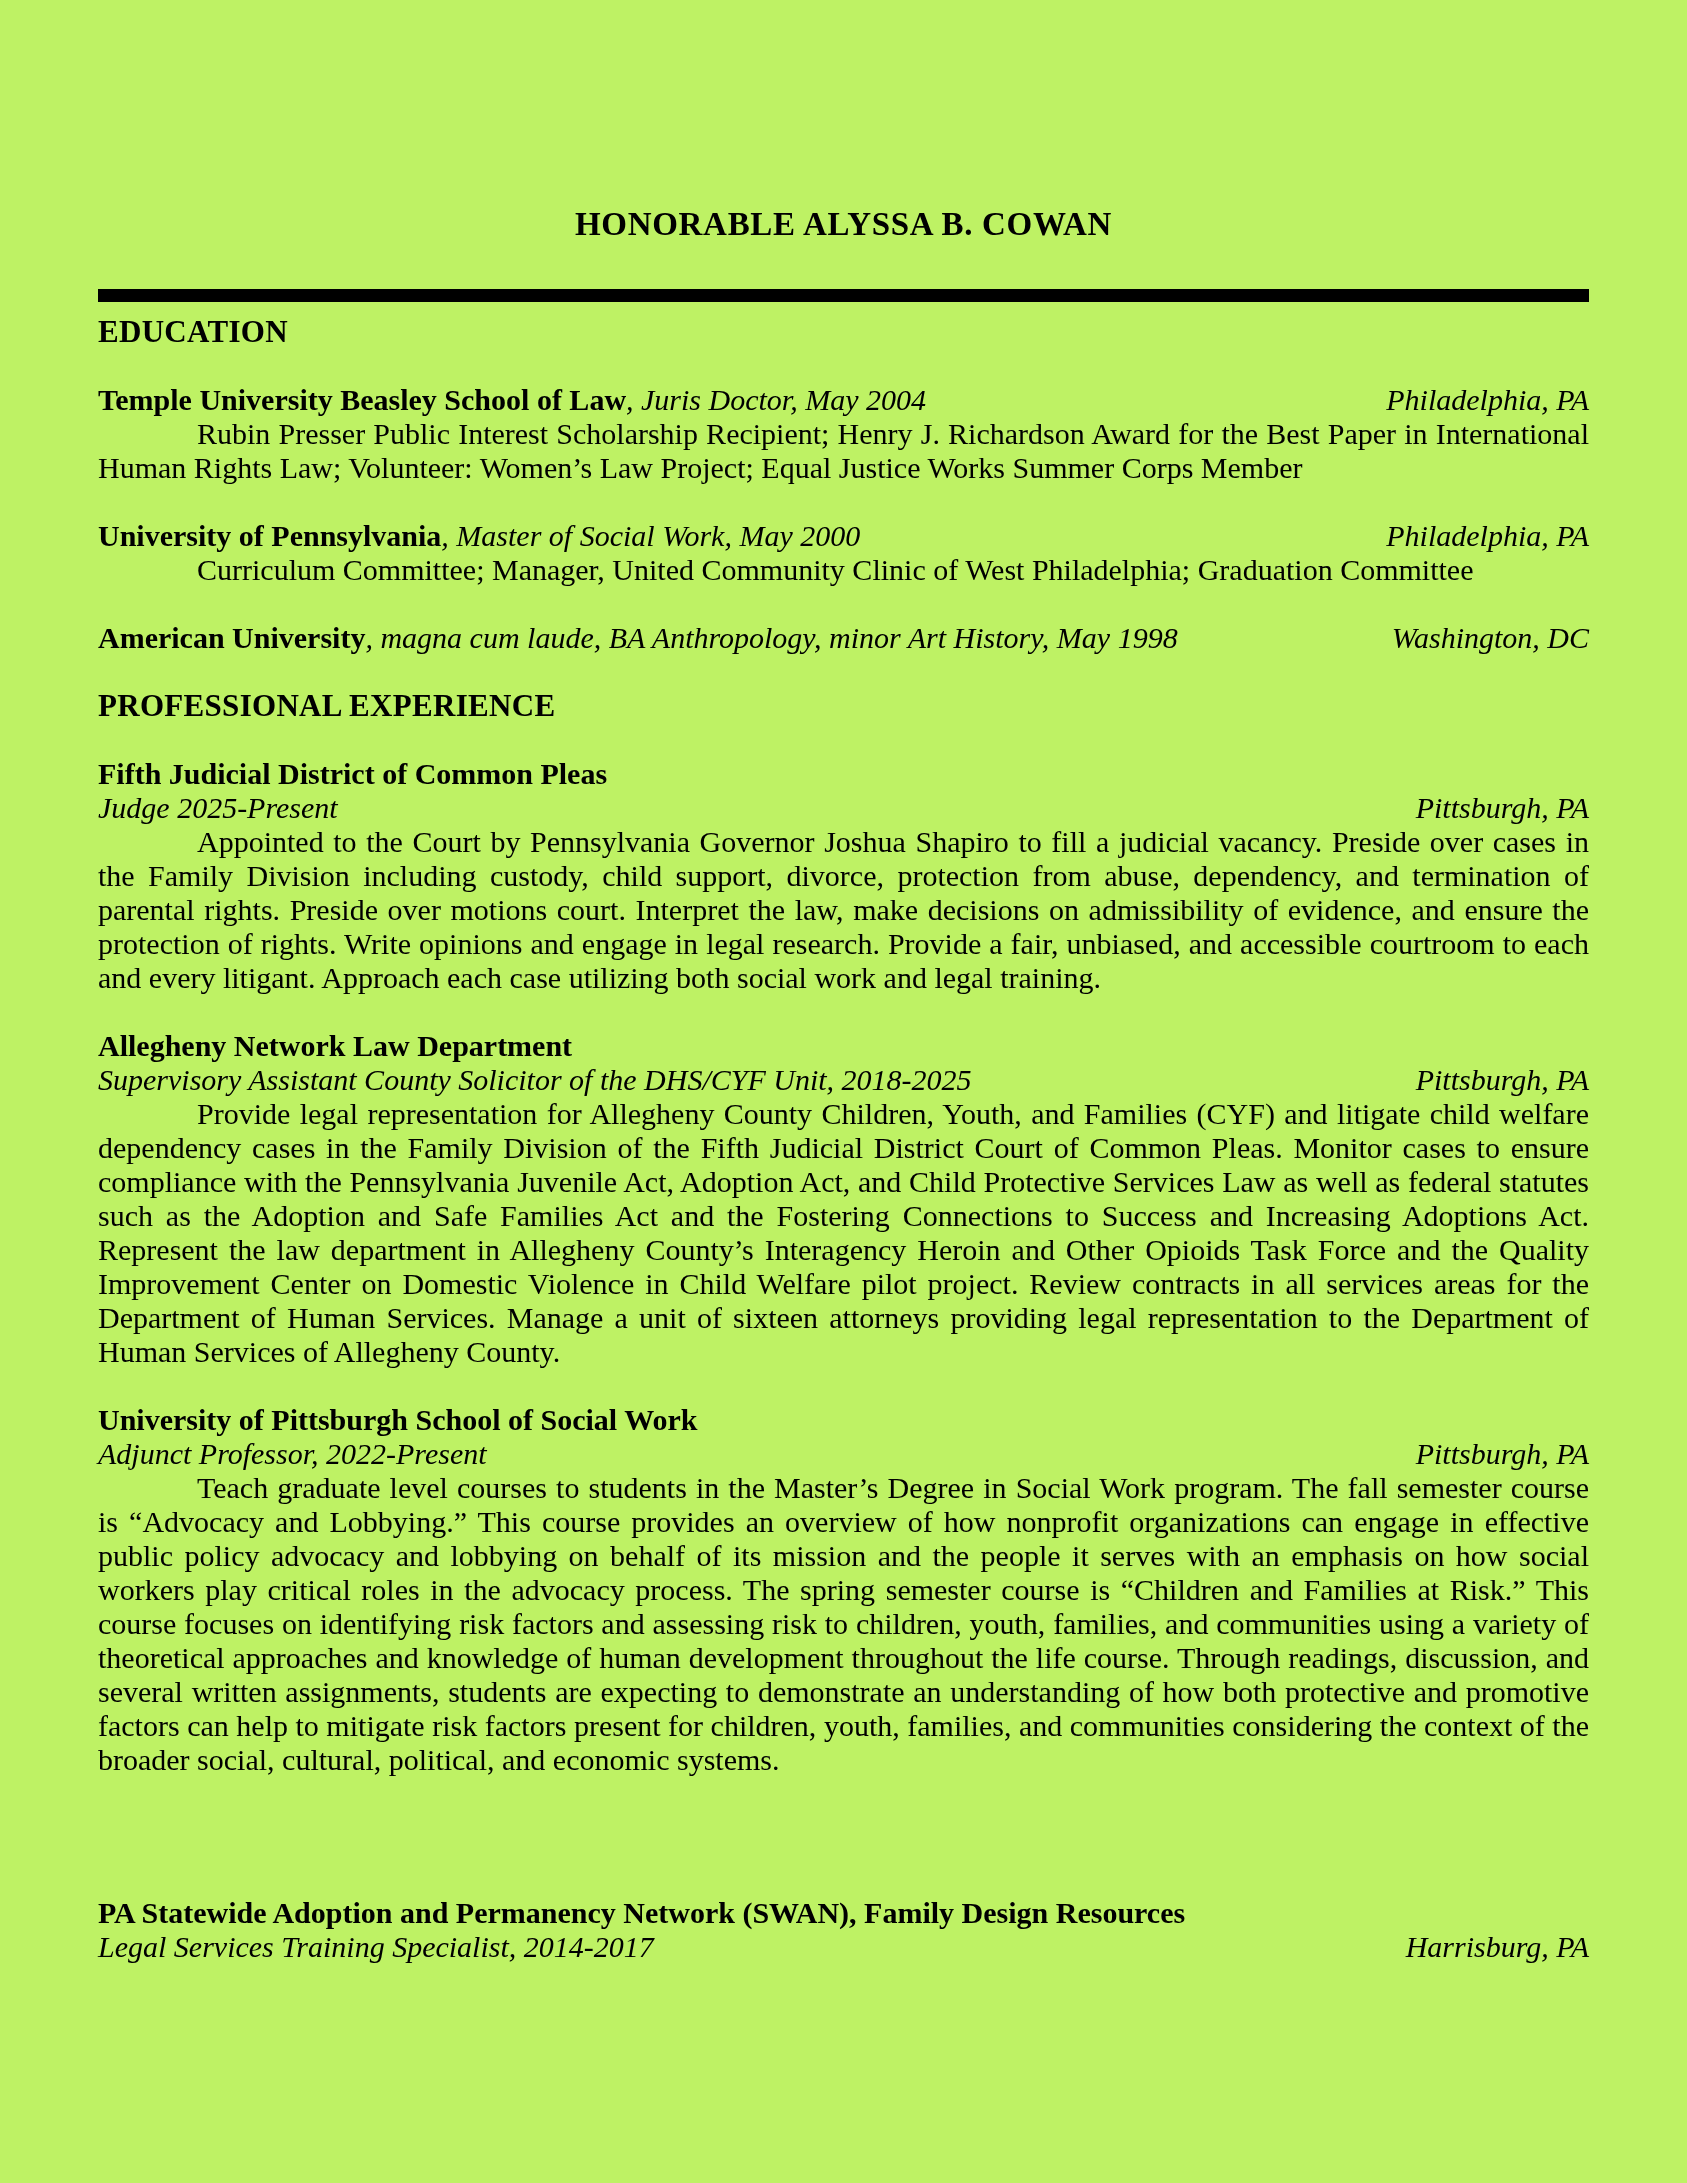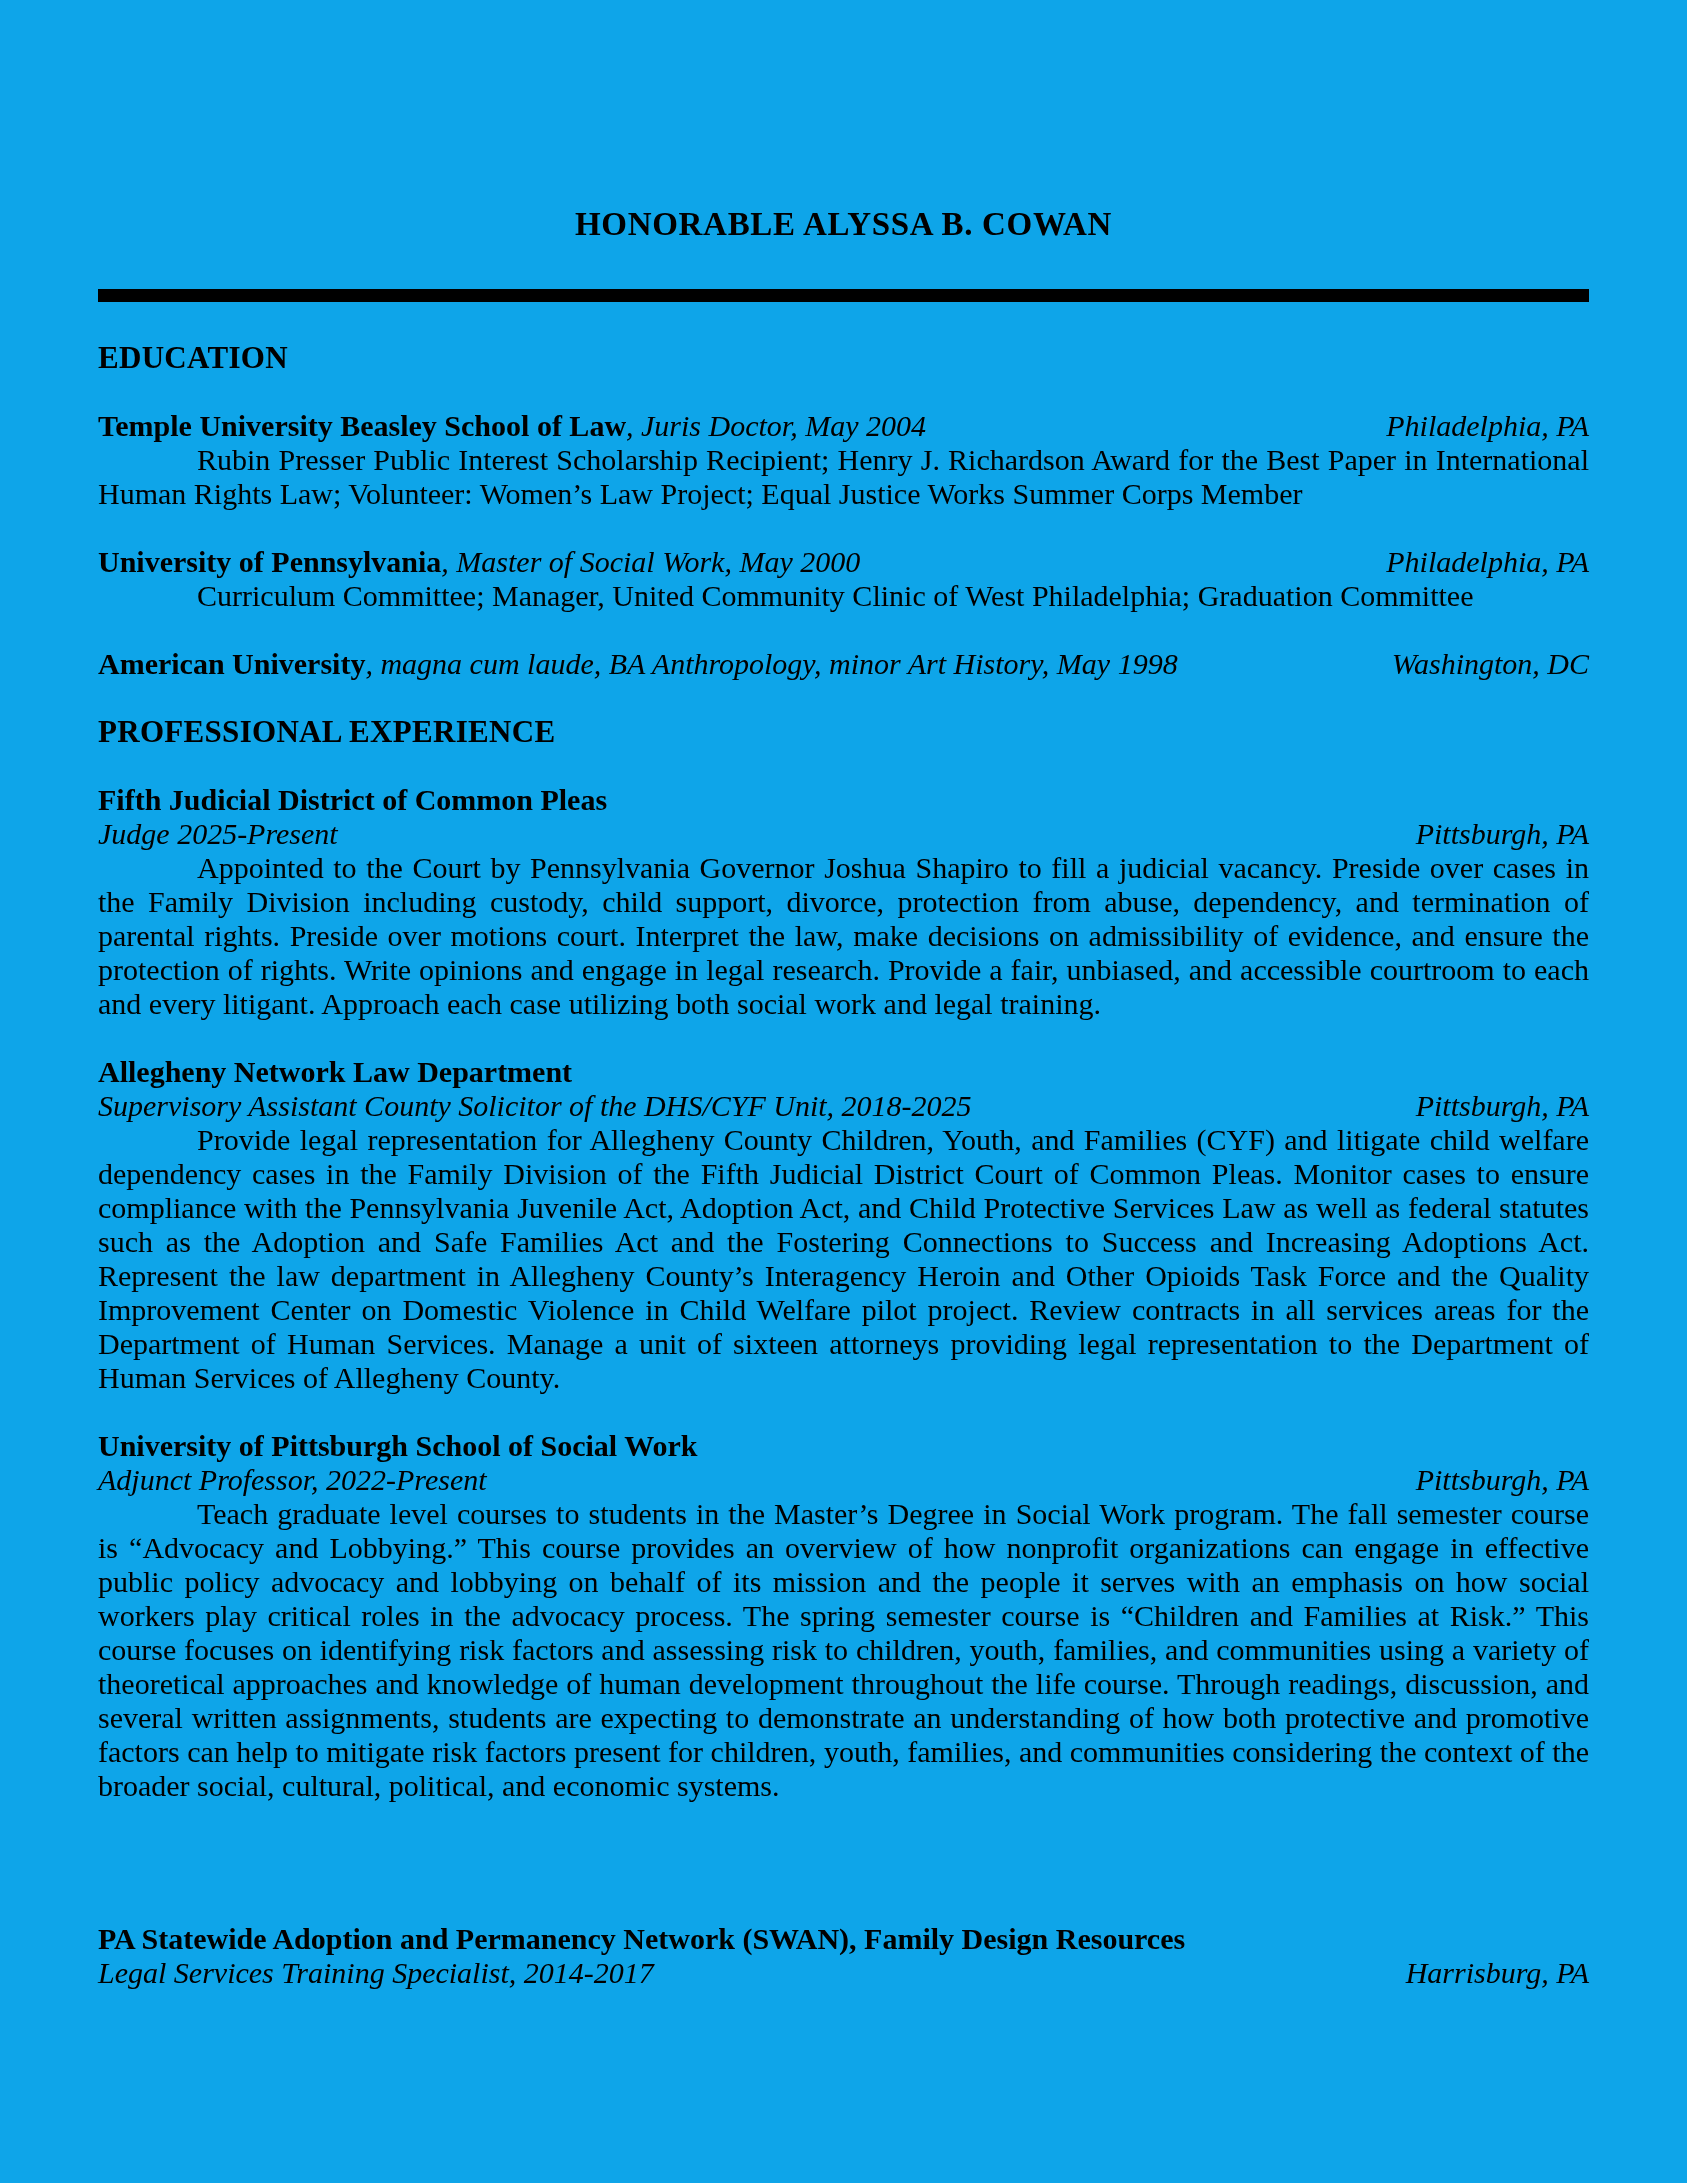--- a/index.html
+++ b/index.html
@@ -1,21 +1,21 @@
 <!DOCTYPE html>
 <html style="font-size:10.6px"><head>
 <meta charset="utf-8">
 <style>
   * { margin: 0; padding: 0; box-sizing: border-box; }
   html, body { background: #ffffff; }
   .page {
     position: relative;
     width: 1687px;
     height: 2183px;
-    background: #0ea5e9;
+    background: #bef264;
     color: #000000;
     font-family: "Liberation Serif", "DejaVu Serif", serif;
     font-size: 30px;
     line-height: 34px;
     overflow: hidden;
   }
   .content { padding: 0 98px; }
   .name {
     padding-top: 207px;
     text-align: center;
@@ -23,21 +23,21 @@
     line-height: 34px;
     font-weight: 700;
     letter-spacing: 0.7px;
   }
   .rule {
     margin-top: 48px;
     height: 13.2px;
     background: #000000;
   }
   .section-heading {
-    margin-top: 39px;
+    margin-top: 13px;
     font-size: 31px;
     font-weight: 700;
     letter-spacing: 0.3px;
   }
   .section-heading.second { margin-top: 34px; }
   .entry { margin-top: 34px; }
   .entry.gap-large { margin-top: 119px; }
   .entry-header, .role-line {
     display: flex;
     justify-content: space-between;

